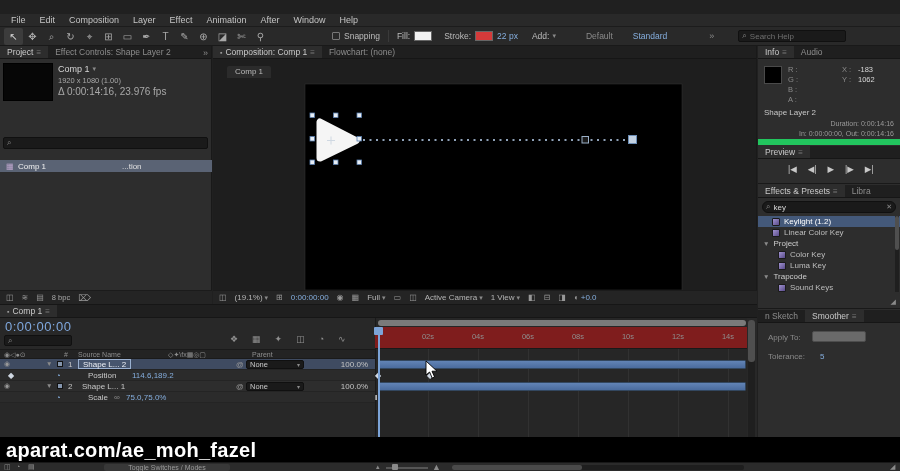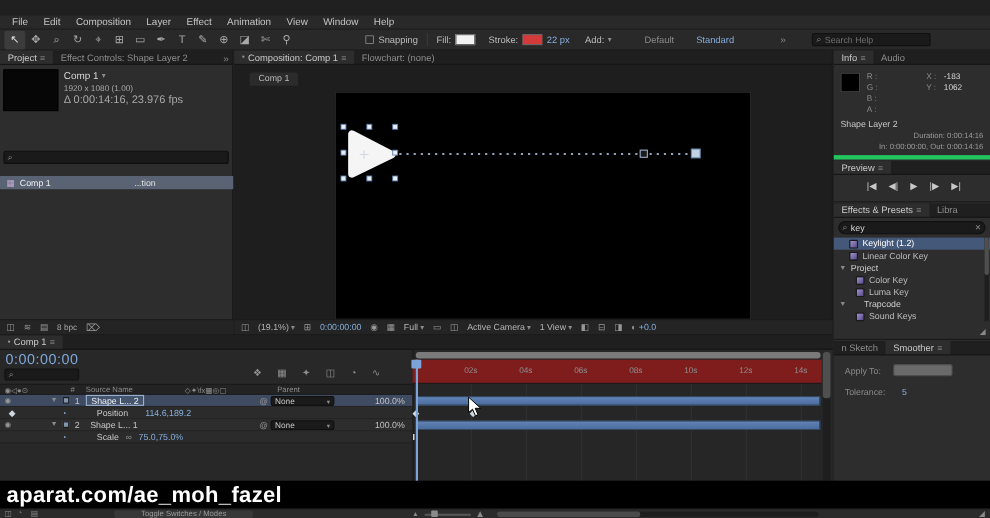--- a/index.html
+++ b/index.html
@@ -36,21 +36,21 @@
 <div class="screen">
 
 
   <div class="abs flex" style="left:0;top:14px;width:900px;height:13px;background:#292929;border-bottom:1px solid #1c1c1c;padding-left:4px">
     <span class="menu-item">File</span>
     <span class="menu-item">Edit</span>
     <span class="menu-item">Composition</span>
     <span class="menu-item">Layer</span>
     <span class="menu-item">Effect</span>
     <span class="menu-item">Animation</span>
-    <span class="menu-item">View</span>
+    <span class="menu-item">After</span>
     <span class="menu-item">Window</span>
     <span class="menu-item">Help</span>
   </div>
 
   <div class="abs flex" style="left:0;top:27px;width:900px;height:19px;background:#292929;border-bottom:1px solid #191919;padding-left:4px">
     <span class="tool active">↖</span>
     <span class="tool">✥</span>
     <span class="tool">⌕</span>
     <span class="tool">↻</span>
     <span class="tool">⌖</span>
@@ -194,21 +194,21 @@
       <span class="icon">◨</span>
       <span class="flex" style="gap:2px">
         <span class="icon">◐</span>
         <span class="blue">+0.0</span>
       </span>
     </div>
   </div>
 
   <div class="abs" style="left:758px;top:46px;width:142px;height:416px;background:#2d2d2d">
 
-    <div class="abs" style="left:0;top:0;width:142px;height:99px;border-bottom:4px solid #22c55e">
+    <div class="abs" style="left:0;top:0;width:142px;height:99px;border-bottom:6px solid #22c55e">
       <div class="tabbar">
         <span class="tab active">
           <span>Info</span>
           <span class="burger">≡</span>
         </span>
         <span class="tab">Audio</span>
       </div>
       <div class="abs" style="left:6px;top:20px;width:18px;height:18px;background:#000;border:1px solid #4a4a4a"></div>
       <span class="abs dim" style="left:30px;top:19px;font-size:7.5px">R :</span>
       <span class="abs dim" style="left:30px;top:29px;font-size:7.5px">G :</span>
@@ -268,21 +268,21 @@
       <div class="fx-row abs" style="left:0;top:64px;width:142px;height:11px">
         <span class="fxchip" style="margin-left:20px"></span>
         <span style="margin-left:4px">Color Key</span>
       </div>
       <div class="fx-row abs" style="left:0;top:75px;width:125px;height:11px">
         <span class="fxchip" style="margin-left:20px"></span>
         <span style="margin-left:4px">Luma Key</span>
       </div>
       <div class="fx-row abs" style="left:0;top:86px;width:142px;height:11px">
         <span class="dim" style="margin-left:5px;font-size:6.5px">▼</span>
-        <span style="margin-left:16px;color:#cecece">Trapcode</span>
+        <span style="margin-left:4px;color:#cecece">Trapcode</span>
       </div>
       <div class="fx-row abs" style="left:0;top:97px;width:142px;height:11px">
         <span class="fxchip" style="margin-left:20px"></span>
         <span style="margin-left:4px">Sound Keys</span>
       </div>
       <div class="abs" style="right:1px;top:31px;width:4px;height:76px;background:#1f1f1f">
         <div style="width:4px;height:34px;background:#4f4f4f;border-radius:2px"></div>
       </div>
       <span class="abs dim" style="right:4px;bottom:2px;font-size:7px">◢</span>
     </div>

